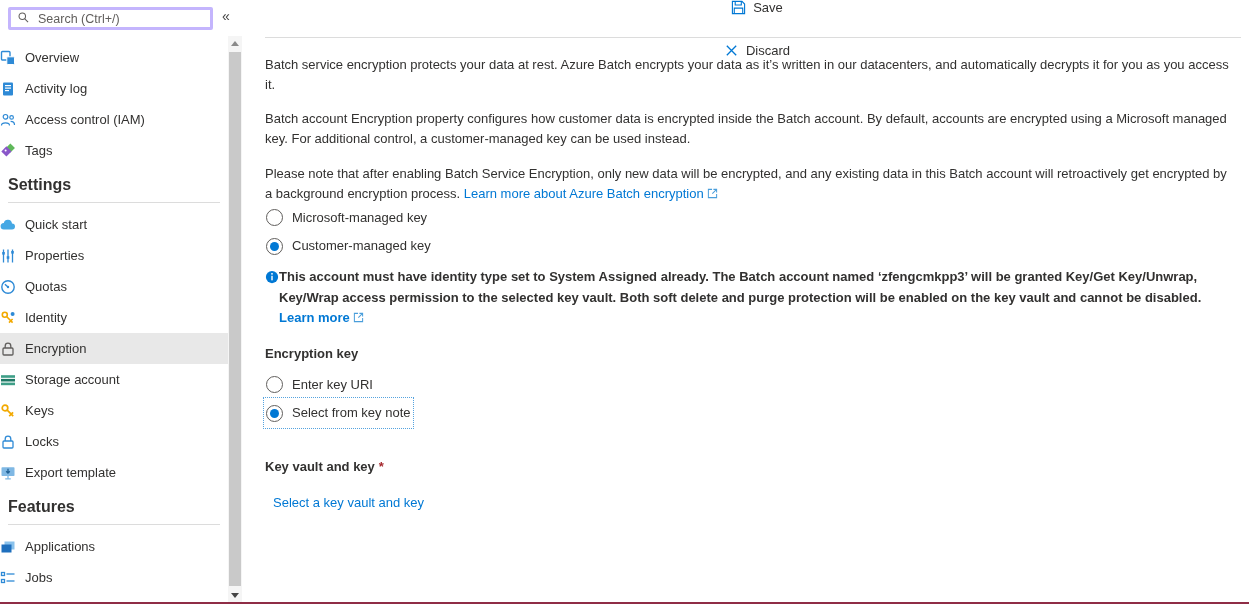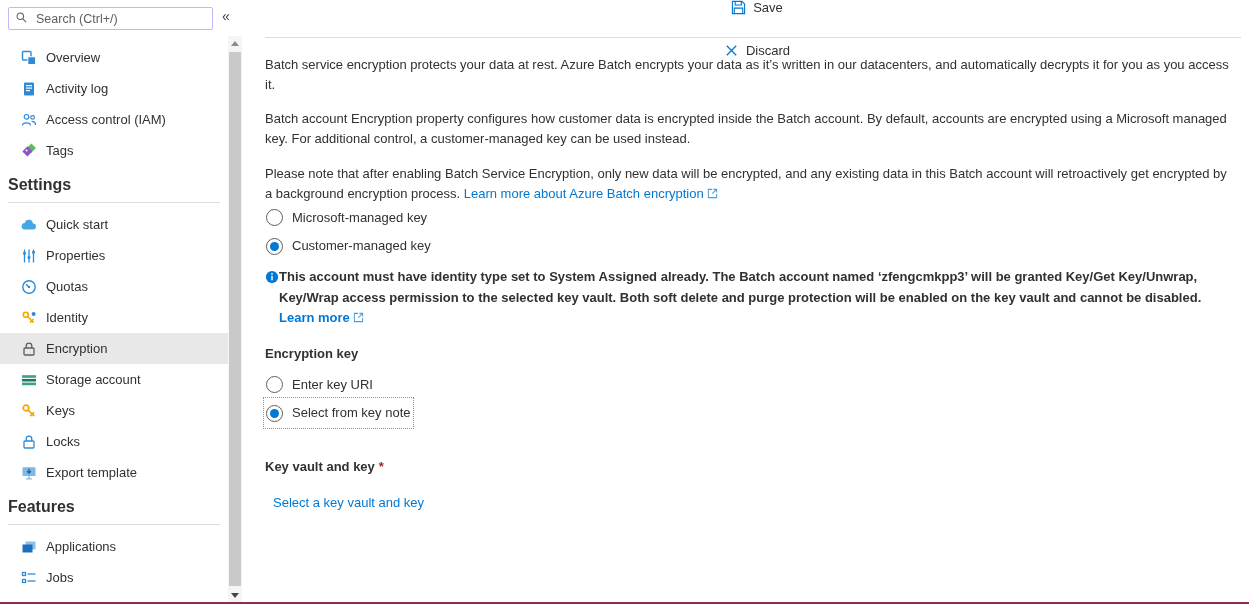--- a/index.html
+++ b/index.html
@@ -7,36 +7,36 @@
   body {
     width:1249px; height:604px; overflow:hidden; position:relative;
     background:#fff; color:#323130;
     font-family:"Liberation Sans","DejaVu Sans",sans-serif; font-size:13px;
   }
 
   
   .sidebar { position:absolute; left:0; top:0; width:247px; height:604px; background:#fff; }
   .search-box {
     position:absolute; left:8px; top:7px; width:205px; height:23px;
-    border:1px solid #c4b5fd; border-radius:2px; background:#fff;
+    border:3px solid #c4b5fd; border-radius:2px; background:#fff;
     display:flex; align-items:center; padding:0 6px; gap:6px;
   }
   .search-box svg { width:13px; height:13px; flex:none; }
   .search-box input {
     border:none; outline:none; width:100%; font-size:12.5px;
     font-family:inherit; color:#323130; background:transparent;
   }
   .search-box input::placeholder { color:#605e5c; }
   .collapse-btn {
     position:absolute; left:222px; top:9px; font-size:14px; color:#444;
     cursor:pointer; line-height:1;
   }
   .nav { position:absolute; left:0; top:36px; width:228px; }
   .nav-group { margin-top:6px; }
-  .nav-item { height:31px; display:flex; align-items:center; padding-left:21px; cursor:pointer; }
+  .nav-item { height:31px; display:flex; align-items:center; padding-left:0; cursor:pointer; }
   .nav-item.selected { background:#e8e8e8; }
   .nav-icon { width:16px; height:16px; margin-right:9px; flex:none; }
   .nav-icon svg { width:16px; height:16px; display:block; }
   .nav-label { font-size:13px; color:#323130; white-space:nowrap; }
   .nav-header { font-weight:700; font-size:16px; padding:10px 0 0 8px; color:#323130; }
   .nav-divider { border-top:1px solid #dcdcdc; margin:8px 8px 0 8px; height:0; }
 
   
   .sb { position:absolute; left:228px; top:36px; width:14px; height:568px; background:#f5f5f5; }
   .sb-thumb { position:absolute; left:1px; top:16px; bottom:18px; width:12px; background:#c9c9c9; }

